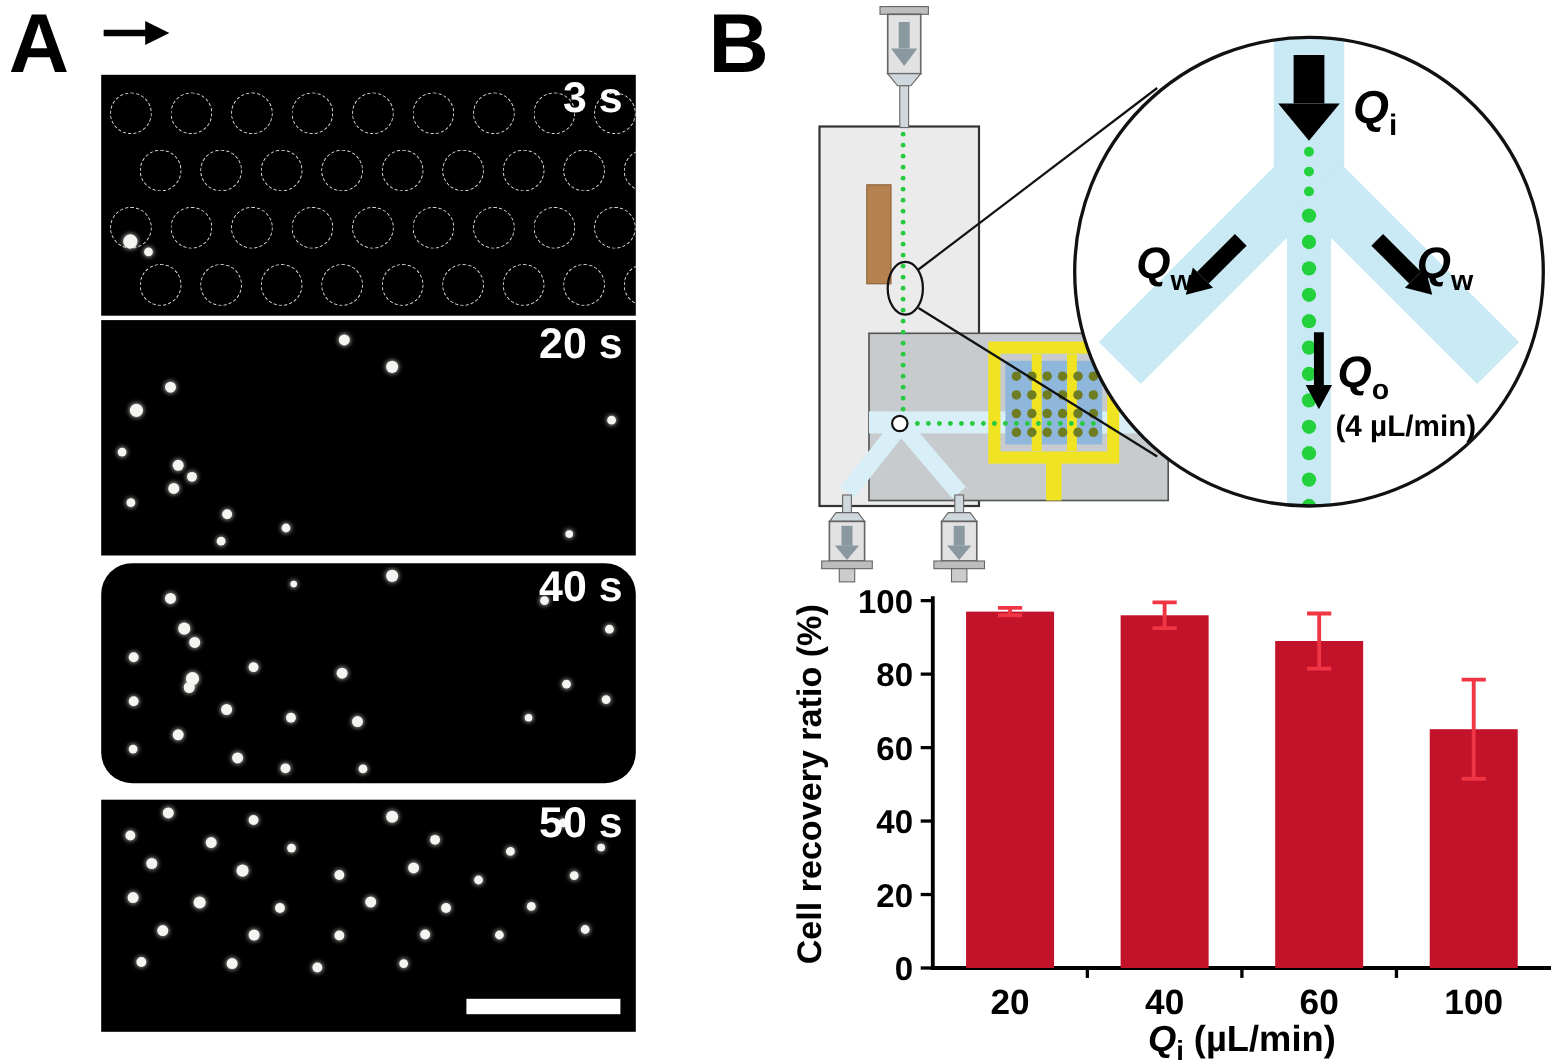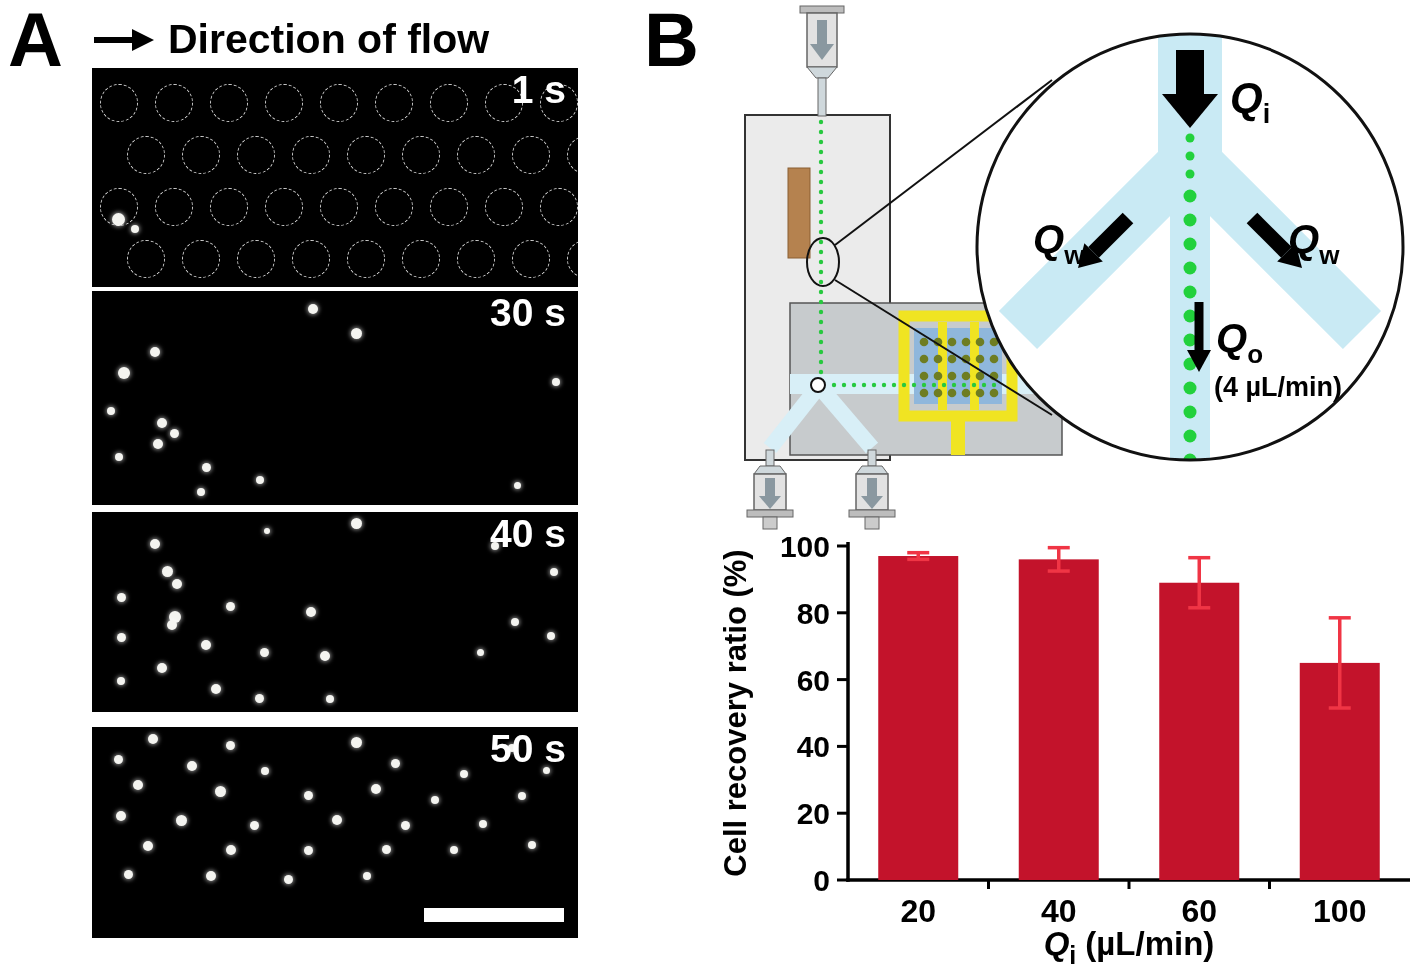--- a/index.html
+++ b/index.html
@@ -6,21 +6,21 @@
   body{position:relative;width:1418px;height:964px;overflow:hidden;
        font-family:"Liberation Sans",sans-serif;color:#000;}
   .panel-label{position:absolute;font-size:76px;font-weight:bold;line-height:1;}
   #labelA{left:8px;top:2px;}
   #labelB{left:644px;top:2px;}
   .flow-header{position:absolute;left:94px;top:16px;display:flex;align-items:center;gap:12px;}
   .flow-caption{font-size:41px;font-weight:bold;}
   .frame{position:absolute;left:92px;width:486px;background:#000;overflow:hidden;}
   #frame0{top:68px;height:219px;}
   #frame1{top:291px;height:214px;}
-  #frame2{top:512px;height:200px;}
+  #frame2{top:512px;height:200px;border-radius:28px;}
   #frame3{top:727px;height:211px;}
   .time-label{position:absolute;top:0px;right:12px;color:#fff;font-size:39px;font-weight:bold;z-index:3;}
   .cell-dot{position:absolute;background:#f4f4f0;border-radius:50%;
             box-shadow:0 0 4px 1px rgba(255,255,255,.55);z-index:2;}
   .trap-circle{position:absolute;border:1.6px dashed rgba(255,255,255,.82);
                border-radius:50%;box-sizing:border-box;z-index:1;}
   .scale-bar{position:absolute;right:14px;bottom:16px;width:140px;height:14px;background:#fff;z-index:3;}
   #schematic-svg{position:absolute;left:700px;top:0px;}
   #chart-svg{position:absolute;left:710px;top:534px;}
   svg text{font-family:"Liberation Sans",sans-serif;}
@@ -29,25 +29,24 @@
 </style>
 </head>
 <body>
 
 <div id="labelA" class="panel-label">A</div>
 
 <div class="flow-header">
   <svg width="62" height="28" viewBox="0 0 62 28">
     <polygon points="0,11 38,11 38,3 60,14 38,25 38,17 0,17" fill="#000"></polygon>
   </svg>
-  <span class="flow-caption">Direction of flow</span>
 </div>
 
 <div class="frame" id="frame0">
-  <span class="time-label">1 s</span>
+  <span class="time-label">3 s</span>
 <div class="trap-circle" style="left: 8px; top: 16px; height: 38px; width: 38px;"></div>
     <div class="trap-circle" style="left: 63px; top: 16px; height: 38px; width: 38px;"></div>
     <div class="trap-circle" style="left: 118px; top: 16px; height: 38px; width: 38px;"></div>
     <div class="trap-circle" style="left: 173px; top: 16px; height: 38px; width: 38px;"></div>
     <div class="trap-circle" style="left: 228px; top: 16px; height: 38px; width: 38px;"></div>
     <div class="trap-circle" style="left: 283px; top: 16px; height: 38px; width: 38px;"></div>
     <div class="trap-circle" style="left: 338px; top: 16px; height: 38px; width: 38px;"></div>
     <div class="trap-circle" style="left: 393px; top: 16px; height: 38px; width: 38px;"></div>
     <div class="trap-circle" style="left: 448px; top: 16px; height: 38px; width: 38px;"></div>
     <div class="trap-circle" style="left: 35px; top: 68px; height: 38px; width: 38px;"></div>
@@ -74,21 +73,21 @@
     <div class="trap-circle" style="left: 200px; top: 172px; height: 38px; width: 38px;"></div>
     <div class="trap-circle" style="left: 255px; top: 172px; height: 38px; width: 38px;"></div>
     <div class="trap-circle" style="left: 310px; top: 172px; height: 38px; width: 38px;"></div>
     <div class="trap-circle" style="left: 365px; top: 172px; height: 38px; width: 38px;"></div>
     <div class="trap-circle" style="left: 420px; top: 172px; height: 38px; width: 38px;"></div>
     <div class="trap-circle" style="left: 475px; top: 172px; height: 38px; width: 38px;"></div>
     <div class="cell-dot" style="height: 13px; width: 13px; left: 20.23px; top: 144.61px;"></div>
     <div class="cell-dot" style="height: 8px; width: 8px; left: 38.768px; top: 156.965px;"></div>
   </div>
 <div class="frame" id="frame1">
-  <span class="time-label">30 s</span>
+  <span class="time-label">20 s</span>
 <div class="cell-dot" style="height: 10px; width: 10px; left: 216.13px; top: 13.19px;"></div>
     <div class="cell-dot" style="height: 11px; width: 11px; left: 259.37px; top: 37.3px;"></div>
     <div class="cell-dot" style="height: 10px; width: 10px; left: 58.18px; top: 55.99px;"></div>
     <div class="cell-dot" style="height: 12px; width: 12px; left: 25.59px; top: 76.39px;"></div>
     <div class="cell-dot" style="height: 8px; width: 8px; left: 460.13px; top: 86.95px;"></div>
     <div class="cell-dot" style="height: 8px; width: 8px; left: 15.44px; top: 115.84px;"></div>
     <div class="cell-dot" style="height: 10px; width: 10px; left: 65.47px; top: 126.61px;"></div>
     <div class="cell-dot" style="height: 9px; width: 9px; left: 78.12px; top: 137.81px;"></div>
     <div class="cell-dot" style="height: 10px; width: 10px; left: 60.61px; top: 148.01px;"></div>
     <div class="cell-dot" style="height: 8px; width: 8px; left: 22.73px; top: 161.85px;"></div>

